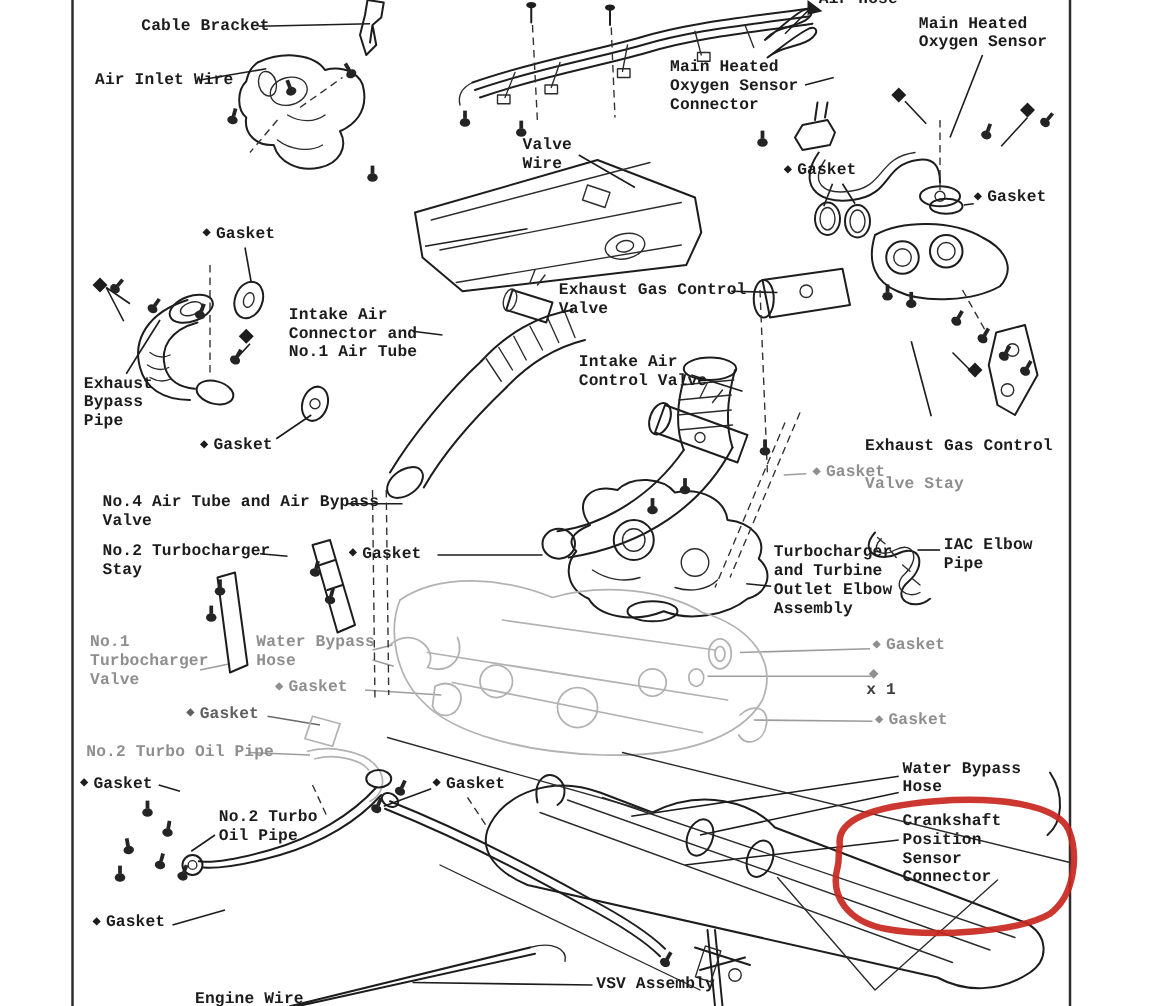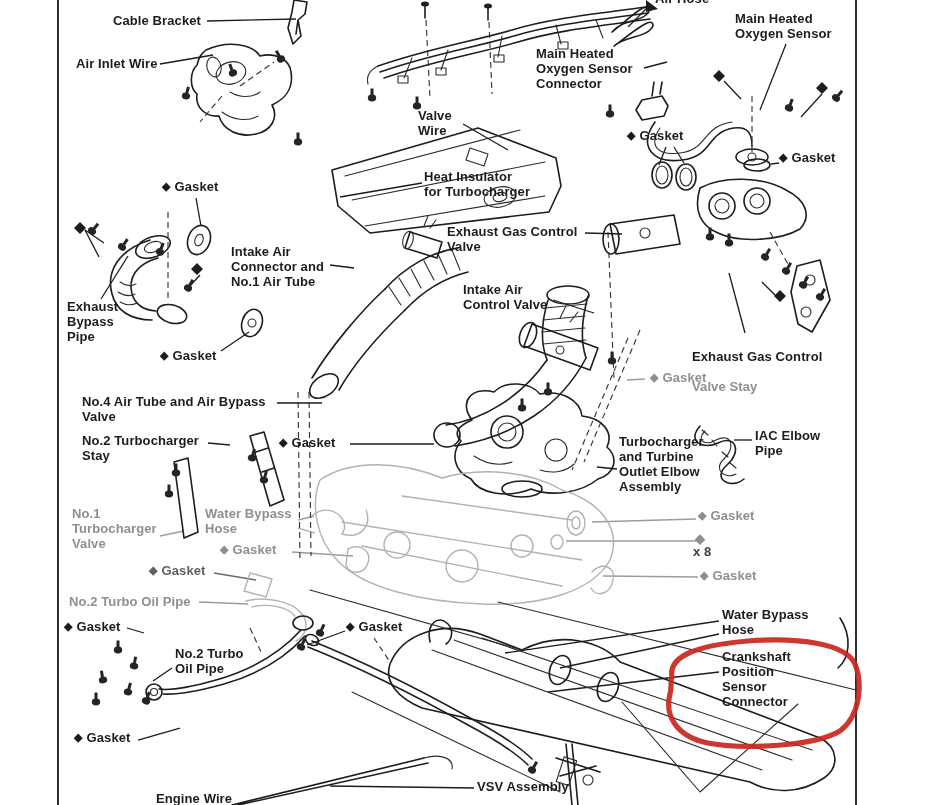--- a/index.html
+++ b/index.html
@@ -1,20 +1,20 @@
 <!DOCTYPE html>
 <html><head>
 <meta charset="utf-8">
 <style>
   html,body{margin:0;padding:0;background:#e8e8e8;}
   .stage{position:relative;width:929px;height:805px;background:#ffffff;overflow:hidden;
          font-family:"Liberation Sans", sans-serif;}
   svg.art{position:absolute;left:0;top:0;z-index:1;}
   .lbl{position:absolute;z-index:2;font-weight:bold;font-size:13px;line-height:15px;
-       color:#1c1c1c;white-space:pre-line;letter-spacing:.1px;}
+       color:#1c1c1c;white-space:pre-line;letter-spacing:.1px;font-family:Liberation Mono, monospace;}
   .lbl span{display:inline;}
   .stack span{display:block;}
   .gray{color:#8f8f8f;}
   .dim{color:#606060;}
   .dia{font-size:11px;margin-right:4px;vertical-align:1px;}
   
   #p-cable{left:113px;top:13px}      #p-duct{left:76px;top:56px}
   #p-airhose{left:655px;top:-9px}    #p-o2conn{left:536px;top:46px}
   #p-o2{left:735px;top:11px}         #p-ew{left:418px;top:108px}
   #p-heat{left:424px;top:169px}      #p-egcv{left:447px;top:224px}
@@ -316,22 +316,20 @@
   <div class="lbl" id="p-cable">Cable Bracket</div>
   <div class="lbl" id="p-duct">Air Inlet Wire</div>
   <div class="lbl" id="p-airhose">Air Hose</div>
   <div class="lbl" id="p-o2conn">Main Heated
 Oxygen Sensor
 Connector</div>
   <div class="lbl" id="p-o2">Main Heated
 Oxygen Sensor</div>
   <div class="lbl" id="p-ew">Valve
 Wire</div>
-  <div class="lbl" id="p-heat">Heat Insulator
-for Turbocharger</div>
   <div class="lbl" id="p-egcv">Exhaust Gas Control
 Valve</div>
   <div class="lbl" id="p-intconn">Intake Air
 Connector and
 No.1 Air Tube</div>
   <div class="lbl" id="p-iacv">Intake Air
 Control Valve</div>
   <div class="lbl stack" id="p-egcvstay">
     <span>Exhaust Gas Control</span>
     <span class="gray">Valve Stay</span>
@@ -359,21 +357,21 @@
 Hose</div>
   <div class="lbl" id="p-no2oil">No.2 Turbo
 Oil Pipe</div>
   <div class="lbl" id="p-crank">Crankshaft
 Position
 Sensor
 Connector</div>
   <div class="lbl" id="p-vsv">VSV Assembly</div>
   <div class="lbl" id="p-ewb">Engine Wire</div>
   <div class="lbl gray" id="p-x8d">◆</div>
-  <div class="lbl" id="p-x8">x 8</div>
+  <div class="lbl" id="p-x8">x 1</div>
 
   <div class="lbl" id="g1"><span class="dia">◆</span><span>Gasket</span></div>
   <div class="lbl" id="g2"><span class="dia">◆</span><span>Gasket</span></div>
   <div class="lbl" id="g3"><span class="dia">◆</span><span>Gasket</span></div>
   <div class="lbl" id="g4"><span class="dia">◆</span><span>Gasket</span></div>
   <div class="lbl gray" id="g5"><span class="dia">◆</span><span>Gasket</span></div>
   <div class="lbl" id="g6"><span class="dia">◆</span><span>Gasket</span></div>
   <div class="lbl gray" id="g7"><span class="dia">◆</span><span>Gasket</span></div>
   <div class="lbl gray" id="g8"><span class="dia">◆</span><span>Gasket</span></div>
   <div class="lbl dim" id="g9"><span class="dia">◆</span><span>Gasket</span></div>

